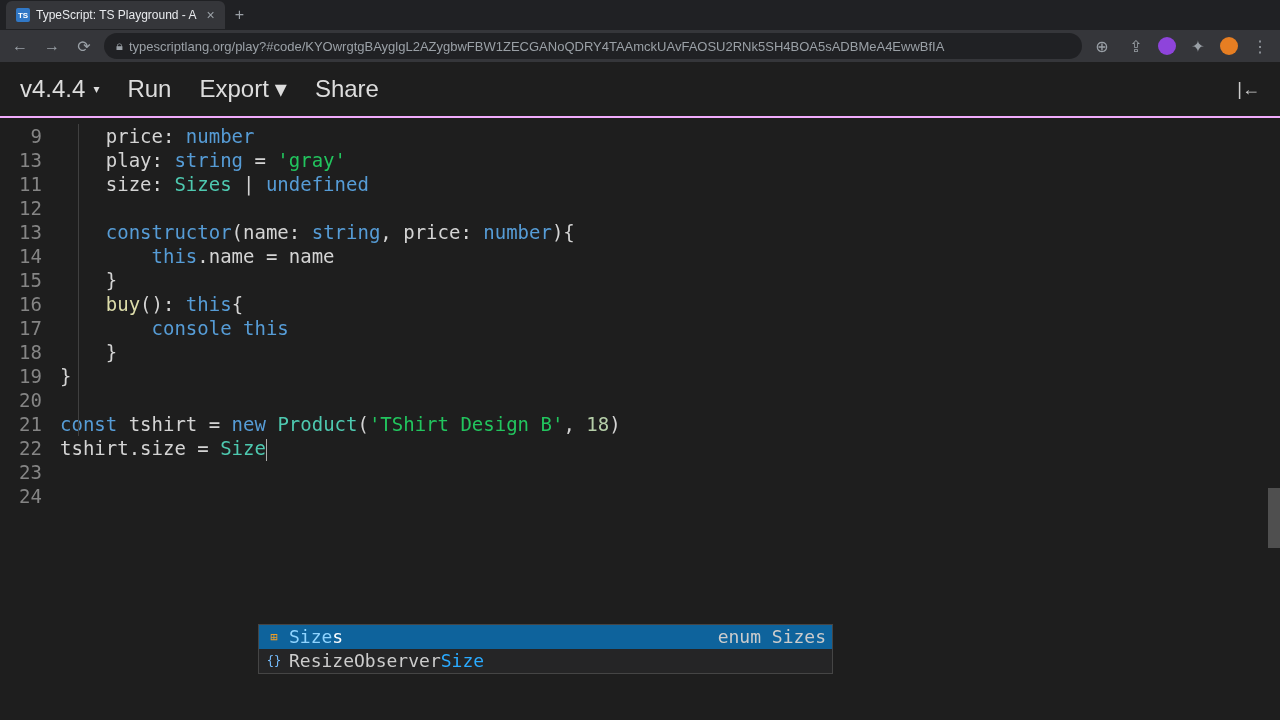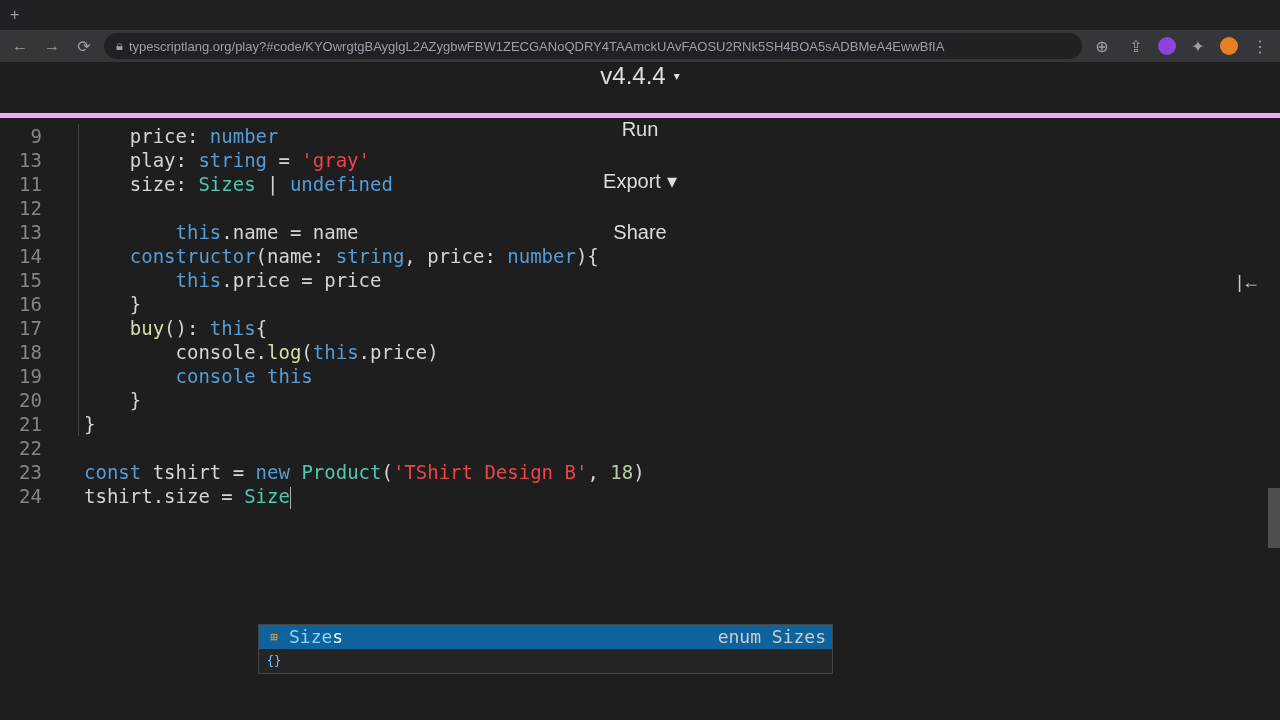--- a/index.html
+++ b/index.html
@@ -15,37 +15,37 @@
 
 .addr-bar { display: flex; align-items: center; height: 32px; background: #35363a; padding: 0 8px; gap: 8px; }
 .nav-btn { color: #9aa0a6; font-size: 16px; width: 24px; text-align: center; cursor: pointer; }
 .url-field { flex: 1; background: #202124; border-radius: 14px; height: 26px; display: flex; align-items: center; padding: 0 12px; color: #9aa0a6; font-size: 13px; gap: 6px; }
 .ext-icons { display: flex; gap: 10px; align-items: center; }
 .ext-icon { width: 18px; height: 18px; border-radius: 50%; background: #5f6368; }
 .ext-icon.purple { background: #8e44db; }
 .ext-icon.orange { background: #e67e22; }
 
 
-.playground-header { background: #1e1e1e; display: flex; align-items: center; height: 56px; padding: 0 20px; gap: 28px; border-bottom: 5px solid #f0abfc; flex-direction: column; }
+.playground-header { background: #1e1e1e; display: flex; align-items: center; height: 56px; padding: 0 20px; gap: 28px; border-bottom: 2px solid #f0abfc; }
 .version-btn { color: #ddd; font-size: 24px; font-weight: 500; display: flex; align-items: center; gap: 8px; }
 .version-btn .caret { font-size: 12px; }
-.pg-btn { color: #ddd; font-size: 20px; font-weight: 500; cursor: pointer; display: flex; align-items: center; gap: 6px; }
+.pg-btn { color: #ddd; font-size: 24px; font-weight: 500; cursor: pointer; display: flex; align-items: center; gap: 6px; }
 .collapse-btn { margin-left: auto; color: #ccc; font-size: 18px; cursor: pointer; }
 
 
 .editor { display: flex; font-family: "Menlo", "Monaco", monospace; font-size: 19px; line-height: 24px; padding-top: 6px; position: relative; }
 .gutter { width: 60px; text-align: right; color: #858585; padding-right: 18px; user-select: none; }
 .gutter > div { height: 24px; }
 .indent-guide { position: absolute; left: 78px; top: 6px; bottom: 0; width: 1px; background: #404040; height: 312px; }
-.code { color: #d4d4d4; margin-left: 24px; }
+.code { color: #d4d4d4; }
 .code > div { height: 24px; white-space: pre; }
 .kw { color: #569cd6; }
 .type { color: #4ec9b0; }
 .fn { color: #dcdcaa; }
-.str { color: #ef4444; }
+.str { color: #22c55e; }
 .num { color: #b5cea8; }
 .this { color: #569cd6; }
 .cursor { display: inline-block; width: 1px; height: 22px; background: #aeafad; vertical-align: middle; animation: blink 1s step-start infinite; }
 @keyframes blink { 50% { opacity: 0; } }
 
 
 .autocomplete { position: absolute; background: #252526; border: 1px solid #454545; font-family: "Menlo", monospace; font-size: 18px; }
 .ac-row { display: flex; align-items: center; height: 24px; padding: 0 6px; gap: 6px; }
 .ac-row.selected { background: #0e639c; }
 .ac-icon { width: 18px; height: 18px; display: flex; align-items: center; justify-content: center; font-size: 12px; }
@@ -57,20 +57,25 @@
 .ac-row.selected .match { color: #8fd4ff; }
 .ac-detail { margin-left: auto; color: #ccc; }
 
 .scrollbar-thumb { position: absolute; right: 0; width: 12px; background: #4f4f4f; top: 370px; height: 60px; }
 </style>
 </head>
 <body>
 
 <div class="browser-chrome">
   <div class="tab-bar">
+    <div class="tab">
+      <span class="favicon">TS</span>
+      <span>TypeScript: TS Playground - A</span>
+      <span class="tab-close">×</span>
+    </div>
     <span class="new-tab">+</span>
   </div>
   <div class="addr-bar">
     <span class="nav-btn">←</span>
     <span class="nav-btn">→</span>
     <span class="nav-btn">⟳</span>
     <div class="url-field">
       <span>🔒︎</span>
       <span>typescriptlang.org/play?#code/KYOwrgtgBAyglgL2AZygbwFBW1ZECGANoQDRY4TAAmckUAvFAOSU2RNk5SH4BOA5sADBMeA4EwwBfIA</span>
     </div>
@@ -121,38 +126,37 @@
       <div>21</div>
       <div>22</div>
       <div>23</div>
       <div>24</div>
     </div>
   <div class="code" id="code">
       <div><span>    price: </span><span class="kw">number</span></div>
       <div><span>    play: </span><span class="kw">string</span><span> = </span><span class="str">'gray'</span></div>
       <div><span>    size: </span><span class="type">Sizes</span><span> | </span><span class="kw">undefined</span></div>
       <div></div>
+      <div><span>    </span><span class="kw">constructor</span><span>(name: </span><span class="kw">string</span><span>, price: </span><span class="kw">number</span><span>){</span></div>
       <div><span>        </span><span class="this">this</span><span>.name = name</span></div>
-      <div><span>    </span><span class="kw">constructor</span><span>(name: </span><span class="kw">string</span><span>, price: </span><span class="kw">number</span><span>){</span></div>
-      <div><span>        </span><span class="this">this</span><span>.price = price</span></div>
       <div><span>    }</span></div>
       <div><span>    </span><span class="fn">buy</span><span>(): </span><span class="this">this</span><span>{</span></div>
-      <div><span>        console.</span><span class="fn">log</span><span>(</span><span class="this">this</span><span>.price)</span></div>
       <div><span>        </span><span class="kw">console</span><span> </span><span class="this">this</span></div>
       <div><span>    }</span></div>
       <div><span>}</span></div>
       <div></div>
       <div><span class="kw">const</span><span> tshirt = </span><span class="kw">new</span><span> </span><span class="type">Product</span><span>(</span><span class="str">'TShirt Design B'</span><span>, </span><span class="num">18</span><span>)</span></div>
       <div><span>tshirt.size = </span><span class="type">Size</span><span class="cursor"></span></div>
     </div>
 
   <div class="autocomplete" id="ac" style="left: 258px; top: 506px; width: 575px;">
       <div class="ac-row selected">
         <span class="ac-icon enum">⊞</span>
         <span class="ac-label"><span class="match">Size</span>s</span>
         <span class="ac-detail">enum Sizes</span>
       </div>
       <div class="ac-row">
         <span class="ac-icon iface">{}</span>
+        <span class="ac-label">ResizeObserver<span class="match">Size</span></span>
       </div>
     </div>
   <div class="scrollbar-thumb"></div>
 </div>
 
 </body></html>

